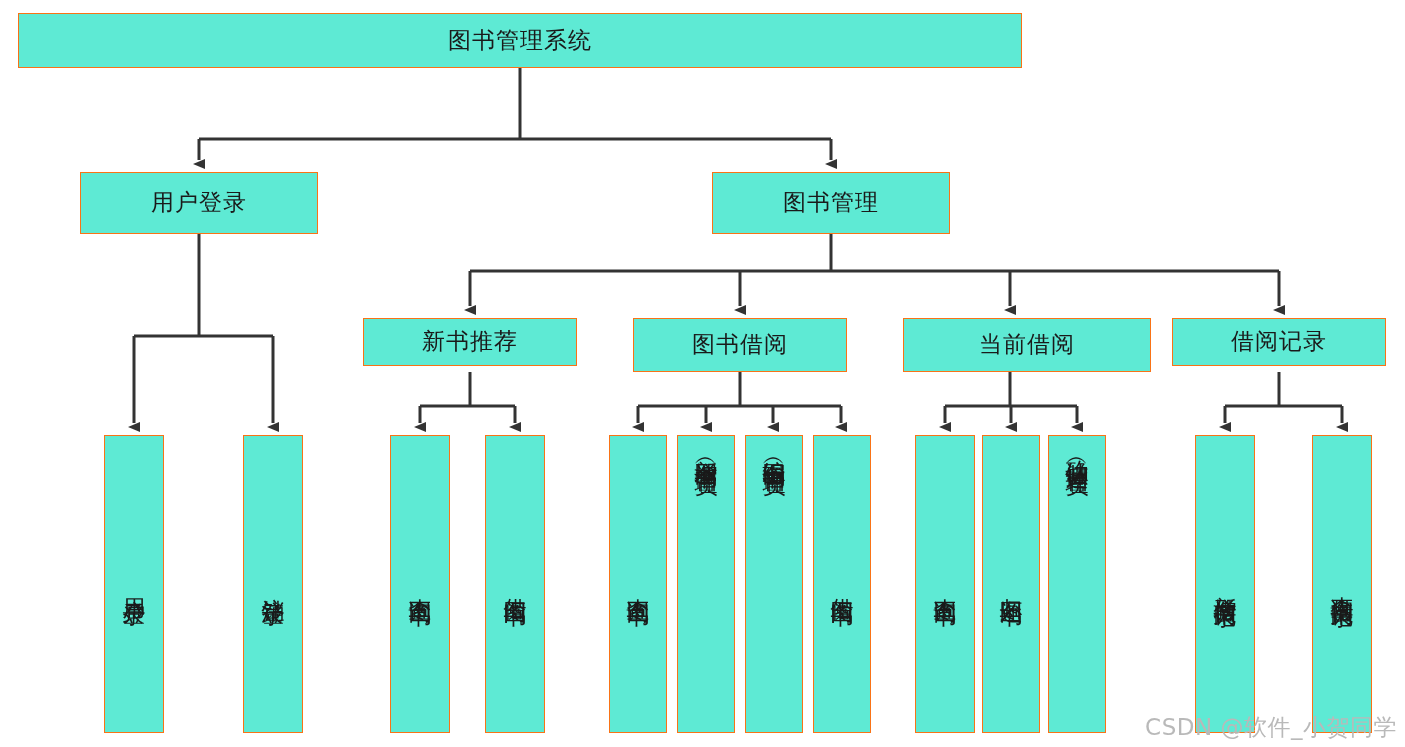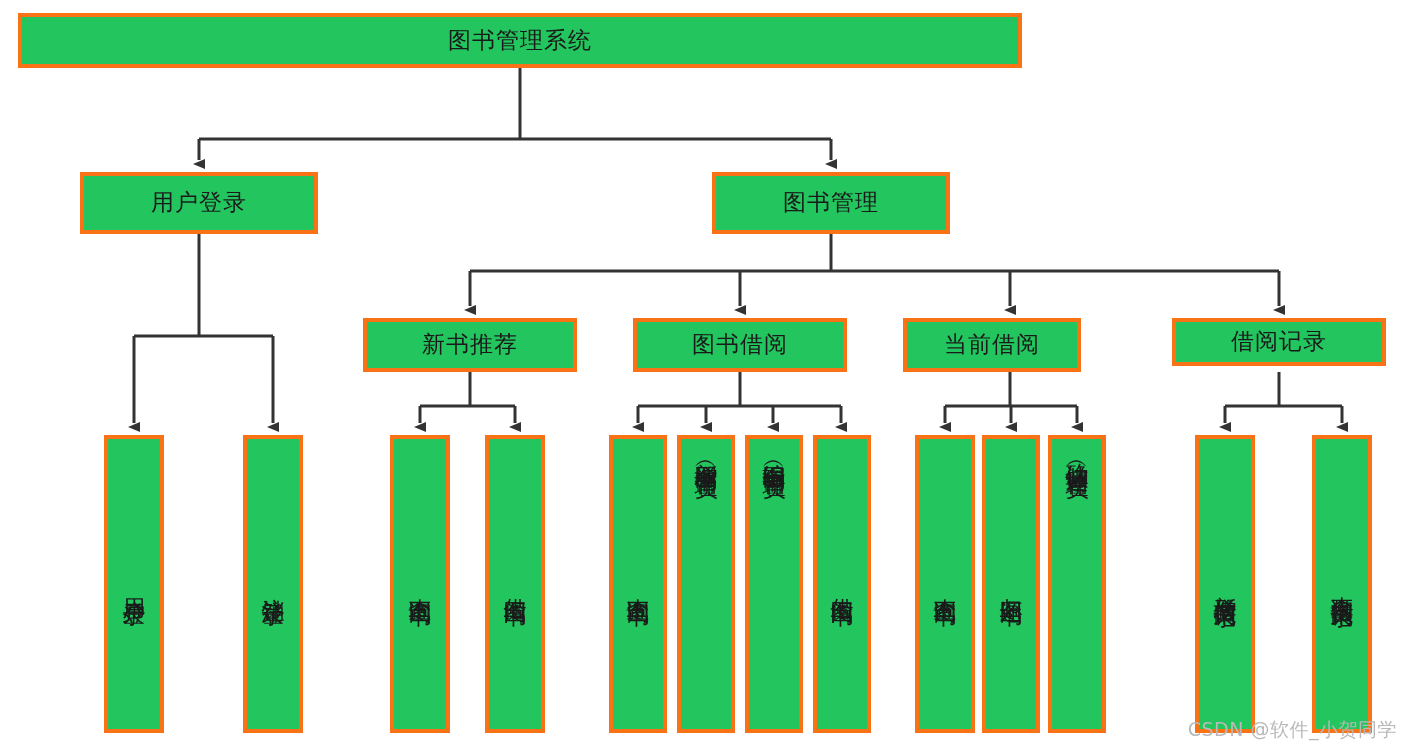--- a/index.html
+++ b/index.html
@@ -20,22 +20,22 @@
   #edges {
     position: absolute;
     left: 0;
     top: 0;
     width: 1405px;
     height: 747px;
   }
   .node {
     position: absolute;
     box-sizing: border-box;
-    border: 4px solid #f97316;
-    background: #22c55e;
+    border: 1px solid #f97316;
+    background: #5eead4;
     display: flex;
     align-items: center;
     justify-content: center;
     color: #1a1a1a;
   }
   .node.h {
     font-size: 23px;
     letter-spacing: 1px;
     line-height: 1.2;
   }
@@ -54,21 +54,21 @@
     color: #1a1a1a;
   }
   .node.v.mid {
     align-items: center;
     padding-top: 0;
   }
   #watermark {
     position: absolute;
     right: 8px;
     bottom: 4px;
-    font-size: 19px;
+    font-size: 23px;
     color: #b9b9b9;
     letter-spacing: 0.5px;
     white-space: nowrap;
     pointer-events: none;
   }
 </style>
 </head>
 <body>
 
 <div id="canvas">
@@ -127,27 +127,27 @@
     <span>图书管理系统</span>
   </div>
 
   <div class="node h" style="left:80px; top:172px; width:238px; height:62px;">
     <span>用户登录</span>
   </div>
   <div class="node h" style="left:712px; top:172px; width:238px; height:62px;text-align:right;">
     <span>图书管理</span>
   </div>
 
-  <div class="node h" style="left:363px; top:318px; width:214px; height:54px;">
+  <div class="node h" style="left:363px; top:318px; width:214px; height:48px;">
     <span>新书推荐</span>
   </div>
   <div class="node h" style="left:633px; top:318px; width:214px; height:54px;">
     <span>图书借阅</span>
   </div>
-  <div class="node h" style="left:903px; top:318px; width:178px; height:54px;">
+  <div class="node h" style="left:903px; top:318px; width:248px; height:54px;">
     <span>当前借阅</span>
   </div>
   <div class="node h" style="left:1172px; top:318px; width:214px; height:48px;">
     <span>借阅记录</span>
   </div>
 
   <div class="node v mid" style="left:104px; top:435px; width:60px; height:298px;">
     <span class="vtext">用户登录</span>
   </div>
   <div class="node v mid" style="left:243px; top:435px; width:60px; height:298px;">

